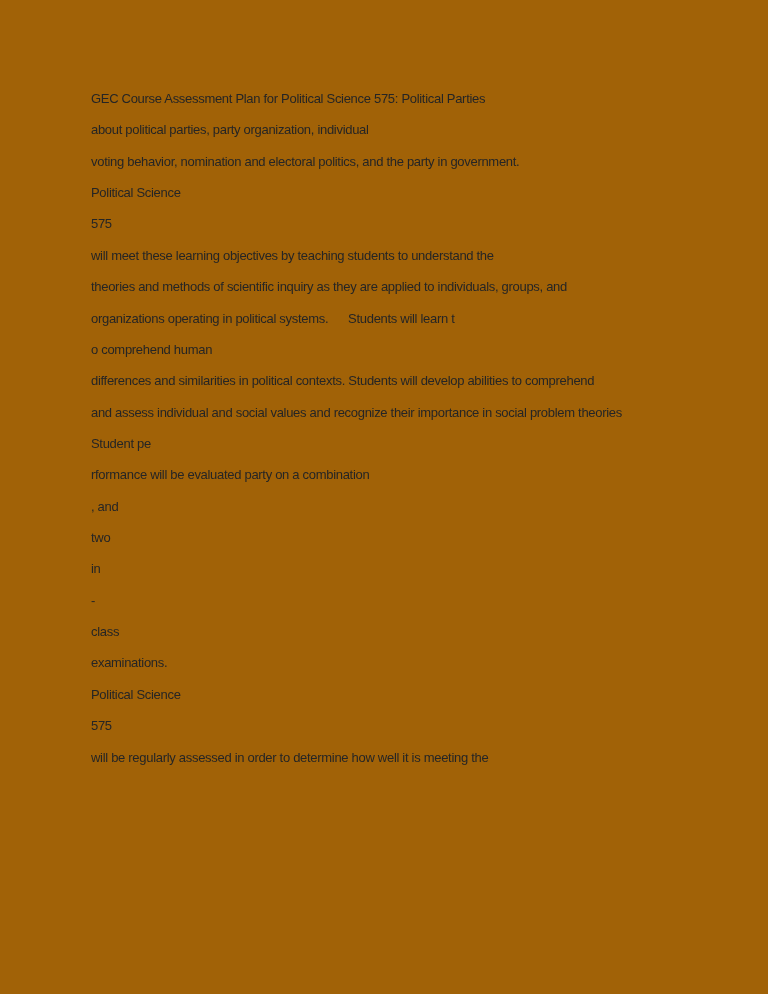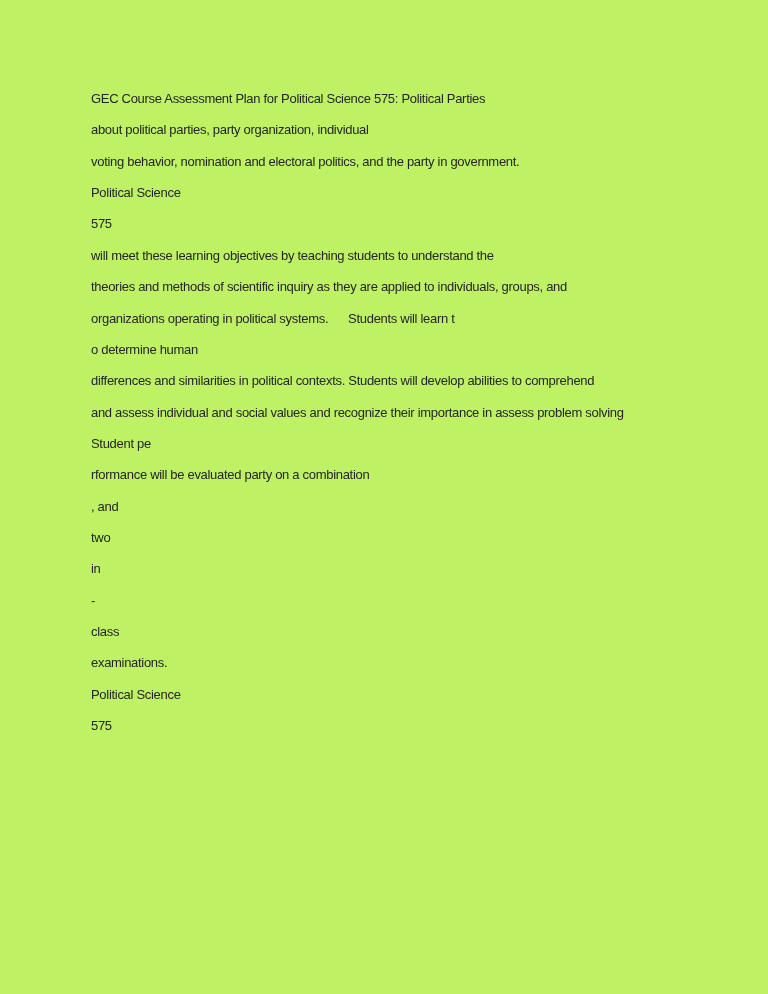--- a/index.html
+++ b/index.html
@@ -10,21 +10,21 @@
   body {
     width: 768px;
     height: 994px;
     overflow: hidden;
     font-family: "Liberation Sans", sans-serif;
   }
   .page {
     box-sizing: border-box;
     width: 768px;
     height: 994px;
-    background: #bef264;
+    background: #a16207;
     padding: 83px 60px 0 91px;
   }
   .line {
     margin: 0;
     font-size: 13px;
     line-height: 31.36px;
     letter-spacing: -0.3px;
     color: #252525;
     white-space: pre-wrap;
   }
@@ -34,26 +34,27 @@
 
 <div class="page">
   <p class="line">GEC Course Assessment Plan for Political Science 575: Political Parties</p>
   <p class="line">about political parties, party organization, individual</p>
   <p class="line">voting behavior, nomination and electoral politics, and the party in government.</p>
   <p class="line">Political Science</p>
   <p class="line">575</p>
   <p class="line">will meet these learning objectives by teaching students to understand the</p>
   <p class="line">theories and methods of scientific inquiry as they are applied to individuals, groups, and</p>
   <p class="line">organizations operating in political systems.      Students will learn t</p>
-  <p class="line">o determine human</p>
+  <p class="line">o comprehend human</p>
   <p class="line">differences and similarities in political contexts. Students will develop abilities to comprehend</p>
-  <p class="line">and assess individual and social values and recognize their importance in assess problem solving</p>
+  <p class="line">and assess individual and social values and recognize their importance in social problem theories</p>
   <p class="line">Student pe</p>
   <p class="line">rformance will be evaluated party on a combination</p>
   <p class="line">, and</p>
   <p class="line">two</p>
   <p class="line">in</p>
   <p class="line">-</p>
   <p class="line">class</p>
   <p class="line">examinations.</p>
   <p class="line">Political Science</p>
   <p class="line">575</p>
+  <p class="line">will be regularly assessed in order to determine how well it is meeting the</p>
 </div>
 
 </body></html>

